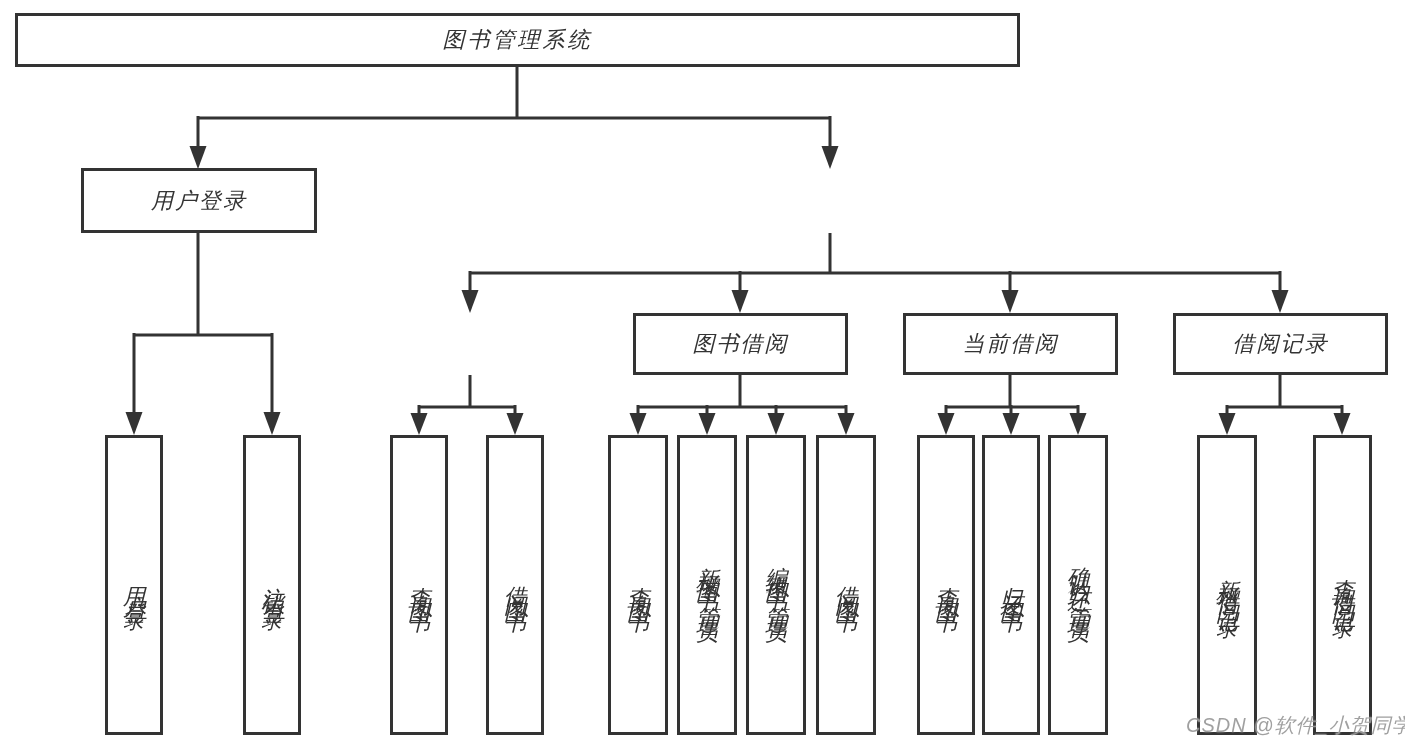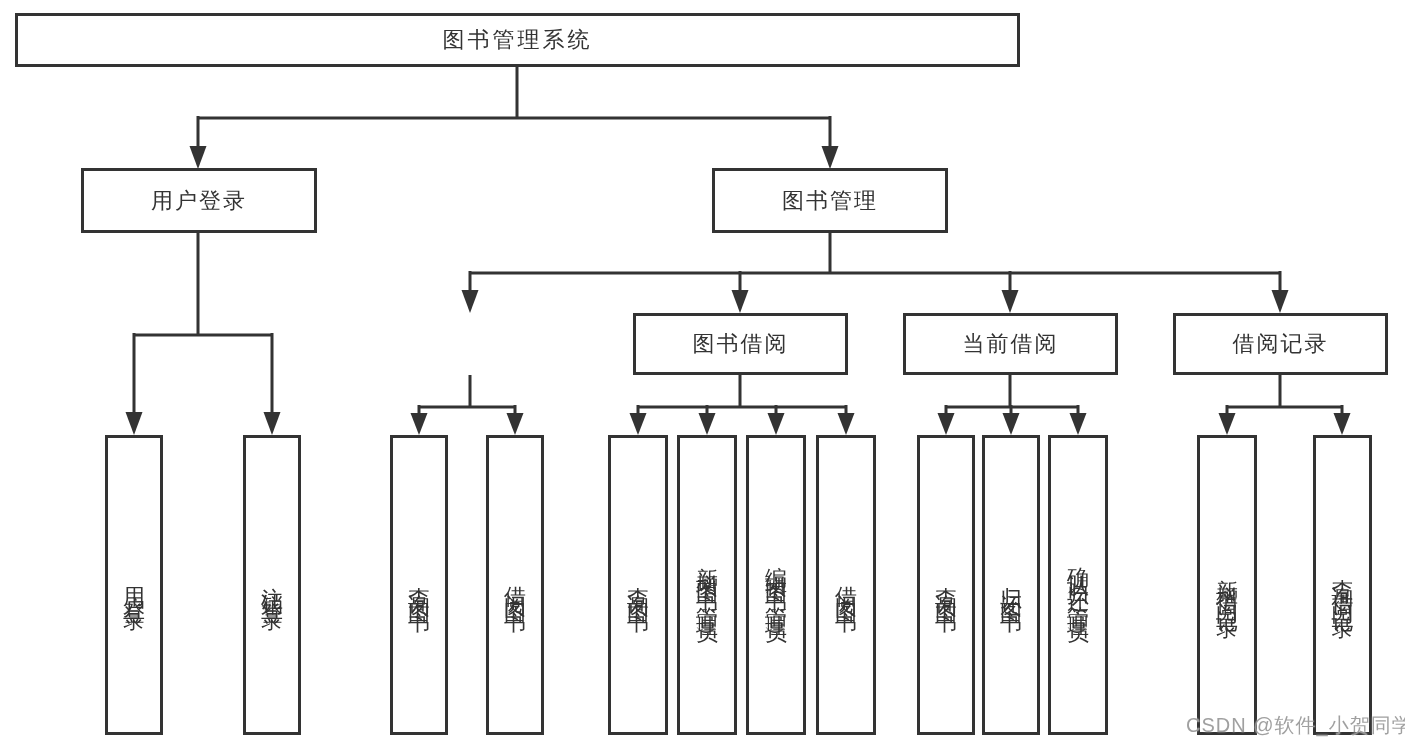--- a/index.html
+++ b/index.html
@@ -7,20 +7,21 @@
     padding: 0;
     background: #ffffff;
     font-family: "Liberation Sans", "DejaVu Sans", sans-serif;
   }
   #stage {
     position: relative;
     width: 1405px;
     height: 747px;
     background: #ffffff;
     overflow: hidden;
+    font-style: italic;
   }
   #wires {
     position: absolute;
     left: 0; top: 0;
     width: 1405px;
     height: 747px;
   }
   #wires path {
     stroke: #333333;
     stroke-width: 3;
@@ -151,23 +152,20 @@
     </g>
   </svg>
 
   <div class="node root-box">
     <span class="lbl">图书管理系统</span>
   </div>
 
   <div class="node n-user">
     <span class="lbl">用户登录</span>
   </div>
-  <div class="node n-mgmt">
-    <span class="lbl">图书管理</span>
-  </div>
 
   <div class="node l3 n-current">
     <span class="lbl">当前借阅</span>
   </div>
   <div class="node l3 n-borrow">
     <span class="lbl">图书借阅</span>
   </div>
   <div class="node l3 n-records">
     <span class="lbl">借阅记录</span>
   </div>

